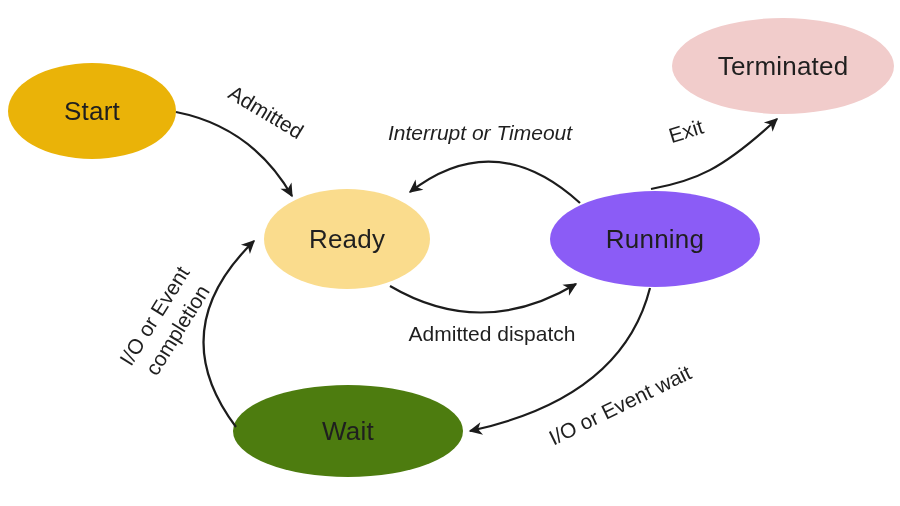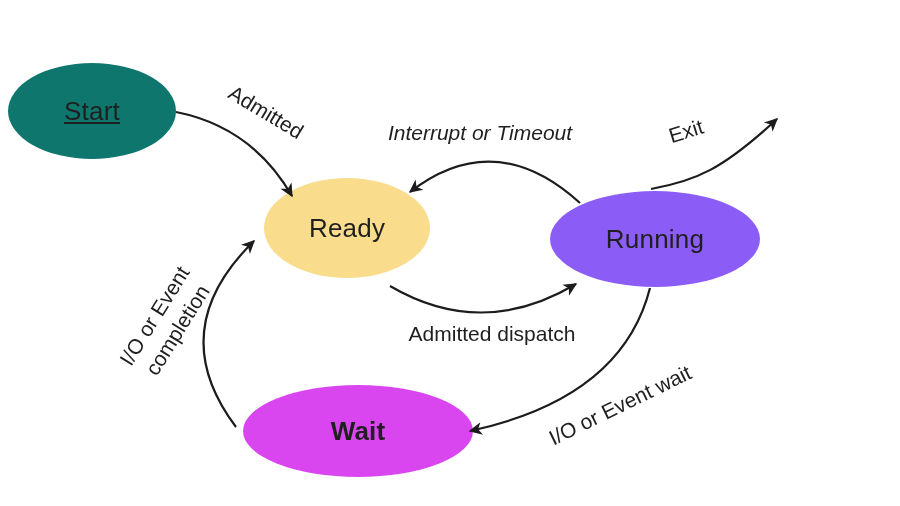--- a/index.html
+++ b/index.html
@@ -40,34 +40,37 @@
     text-align: center;
     line-height: 1.3;
   }
   .edge-label span { display: block; }
 </style>
 </head>
 <body>
 
 <div class="canvas">
 
-  <div class="node" style="left: 8px; top: 63px; width: 168px; height: 96px; background-color: #0f766e; text-decoration: underline;">
+  <div class="node" style="left: 8px; top: 63px; width: 168px; height: 96px; background-color: #eab308;">
     <span class="node-label">Start</span>
   </div>
 
-  <div class="node" style="left: 264px; top: 178px; width: 166px; height: 100px; background-color: rgb(250, 220, 141);">
+  <div class="node" style="left: 264px; top: 189px; width: 166px; height: 100px; background-color: rgb(250, 220, 141);">
     <span class="node-label">Ready</span>
   </div>
 
   <div class="node" style="left: 550px; top: 191px; width: 210px; height: 96px; background-color: #8b5cf6;">
     <span class="node-label">Running</span>
   </div>
 
+  <div class="node" style="left: 672px; top: 18px; width: 222px; height: 96px; background-color: rgb(241, 204, 203);">
+    <span class="node-label">Terminated</span>
+  </div>
 
-  <div class="node" style="left: 243px; top: 385px; width: 230px; height: 92px; background-color: #d946ef; font-weight: bold;">
+  <div class="node" style="left: 233px; top: 385px; width: 230px; height: 92px; background-color: #4d7c0f;">
     <span class="node-label">Wait</span>
   </div>
 
   <svg class="edge-layer" width="900" height="506" viewBox="0 0 900 506">
     <defs>
       <marker id="arrowhead" markerUnits="userSpaceOnUse" markerWidth="16" markerHeight="16" viewBox="0 0 12 12" refX="10" refY="6" orient="auto">
         <path d="M 1 1.2 L 11 6 L 1 10.8 L 3.8 6 Z" fill="#1c1c1c"></path>
       </marker>
     </defs>
     <g fill="none" stroke-width="2.2" stroke="#1c1c1c">

